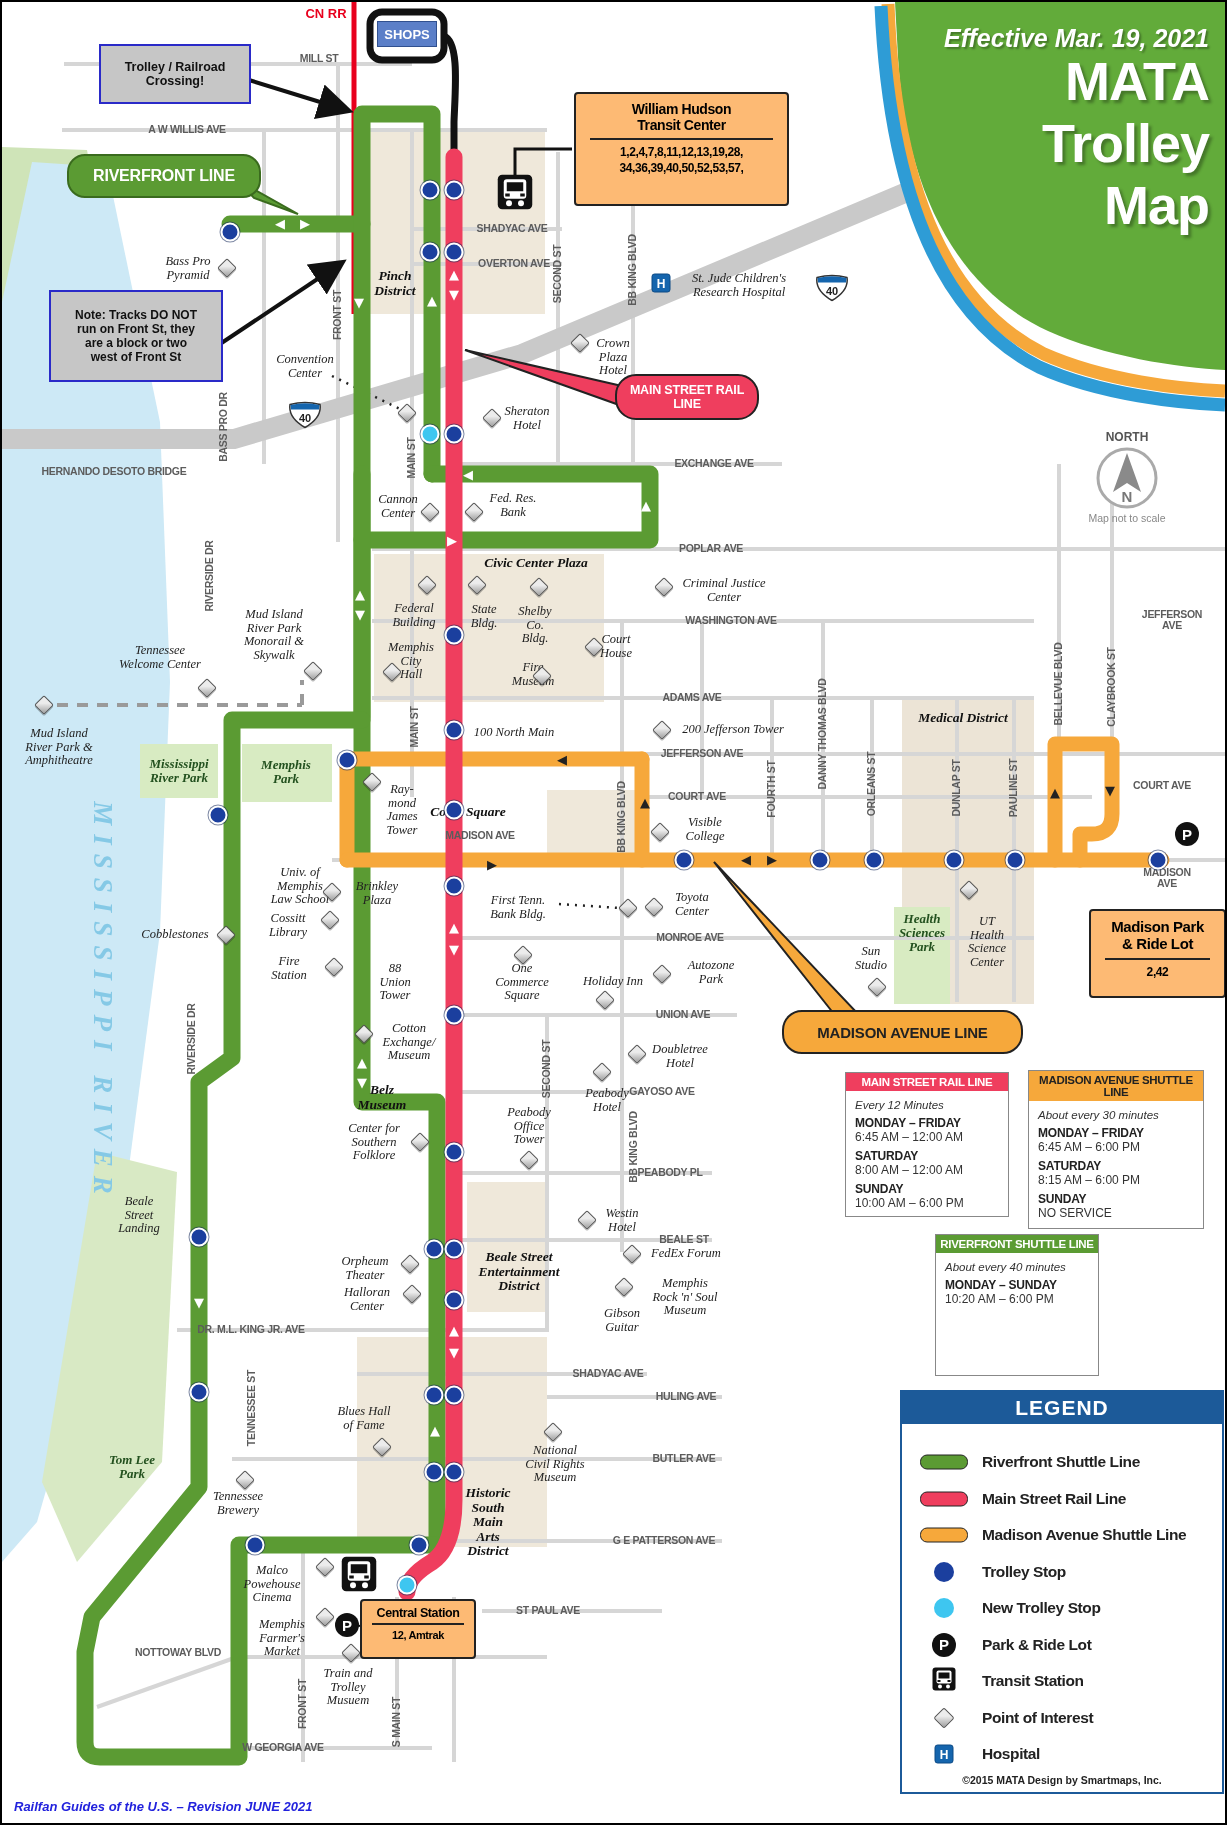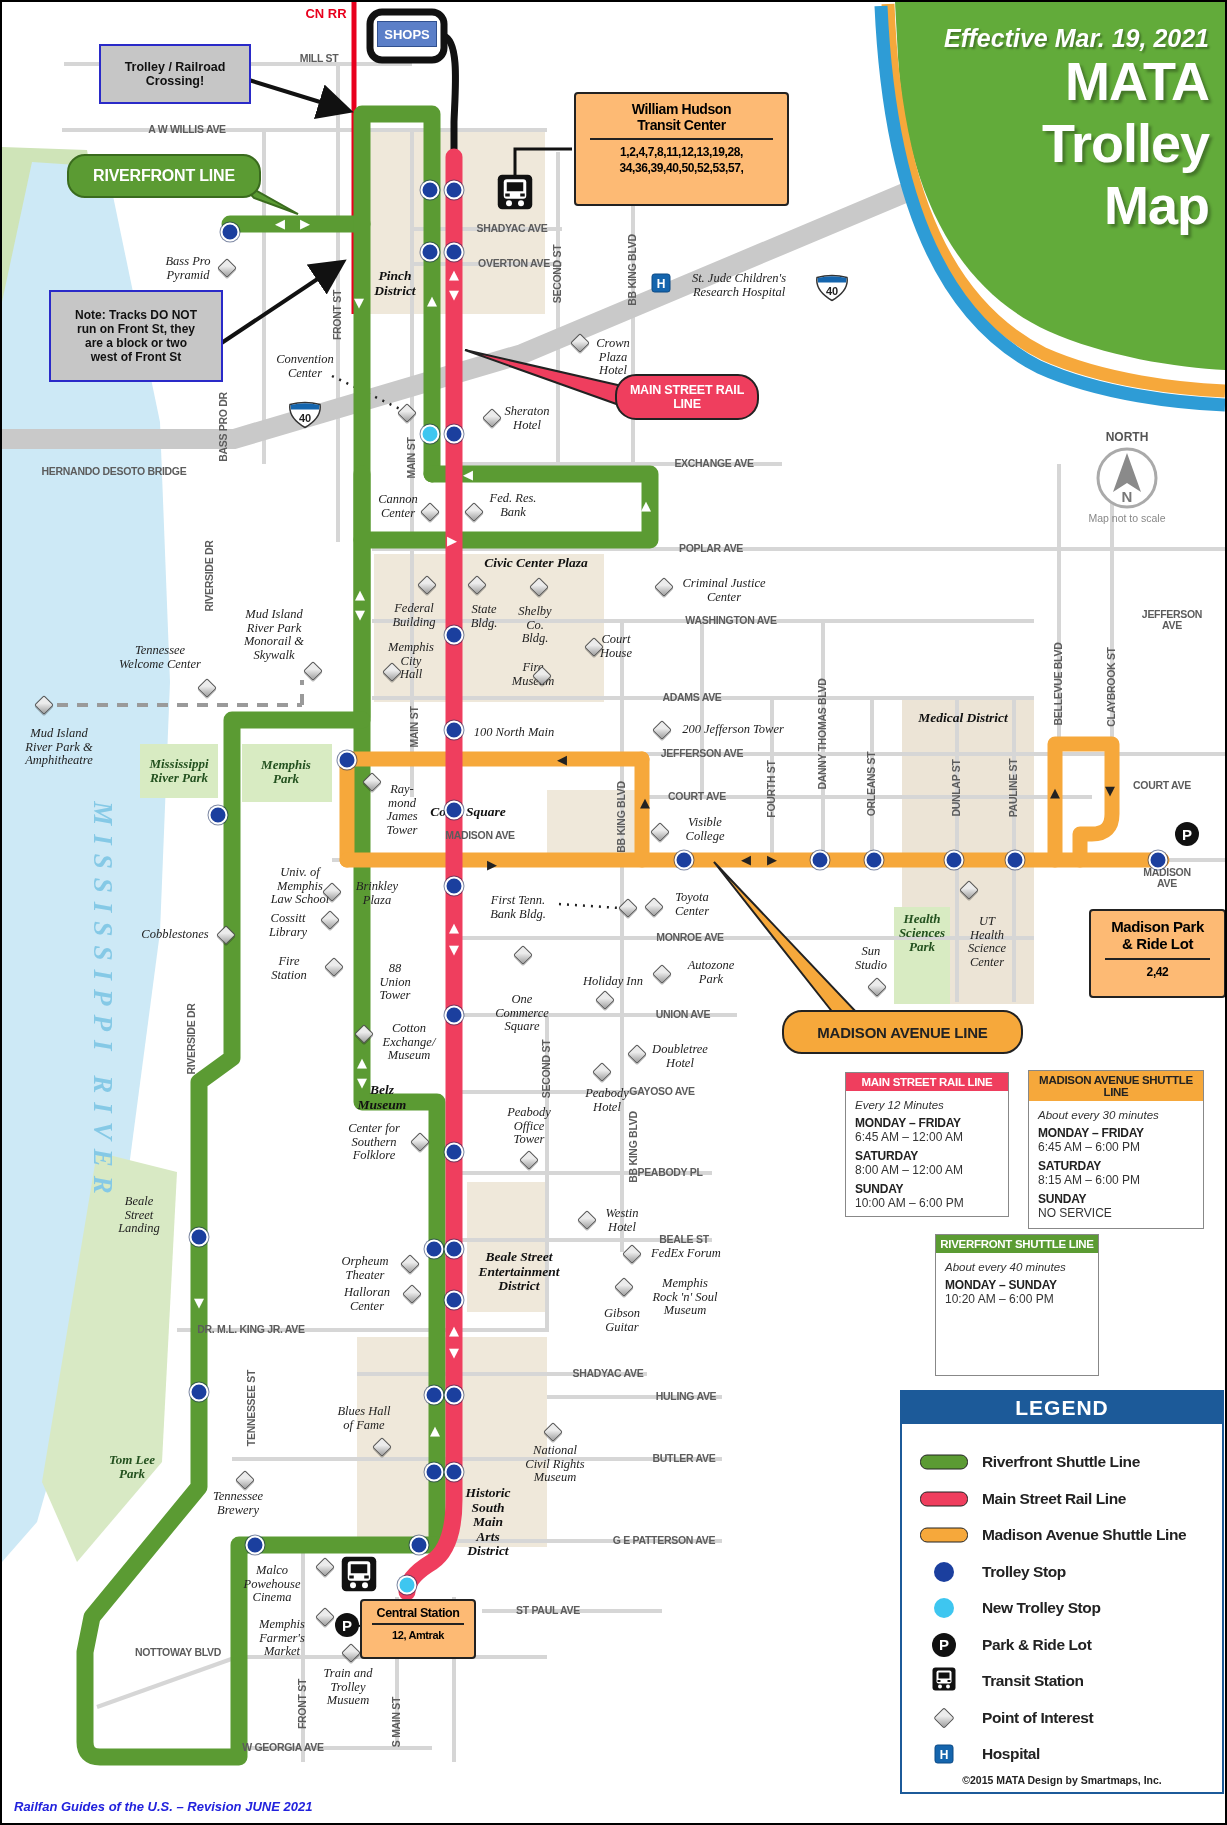--- a/index.html
+++ b/index.html
@@ -409,21 +409,21 @@
       <div class="lbl p" style="left: 690px; top: 902px;">Toyota
 Center</div>
       <div class="lbl p" style="left: 286px; top: 923px;">Cossitt
 Library</div>
       <div class="lbl p" style="left: 173px; top: 933px;">Cobblestones</div>
       <div class="lbl p" style="left: 287px; top: 966px;">Fire
 Station</div>
       <div class="lbl p" style="left: 393px; top: 980px;">88
 Union
 Tower</div>
-      <div class="lbl p" style="left: 520px; top: 1011px;">One
+      <div class="lbl p" style="left: 520px; top: 980px;">One
 Commerce
 Square</div>
       <div class="lbl p" style="left: 611px; top: 980px;">Holiday Inn</div>
       <div class="lbl p" style="left: 709px; top: 970px;">Autozone
 Park</div>
       <div class="lbl p" style="left: 869px; top: 956px;">Sun
 Studio</div>
       <div class="lbl pk" style="left: 920px; top: 931px;">Health
 Sciences
 Park</div>

